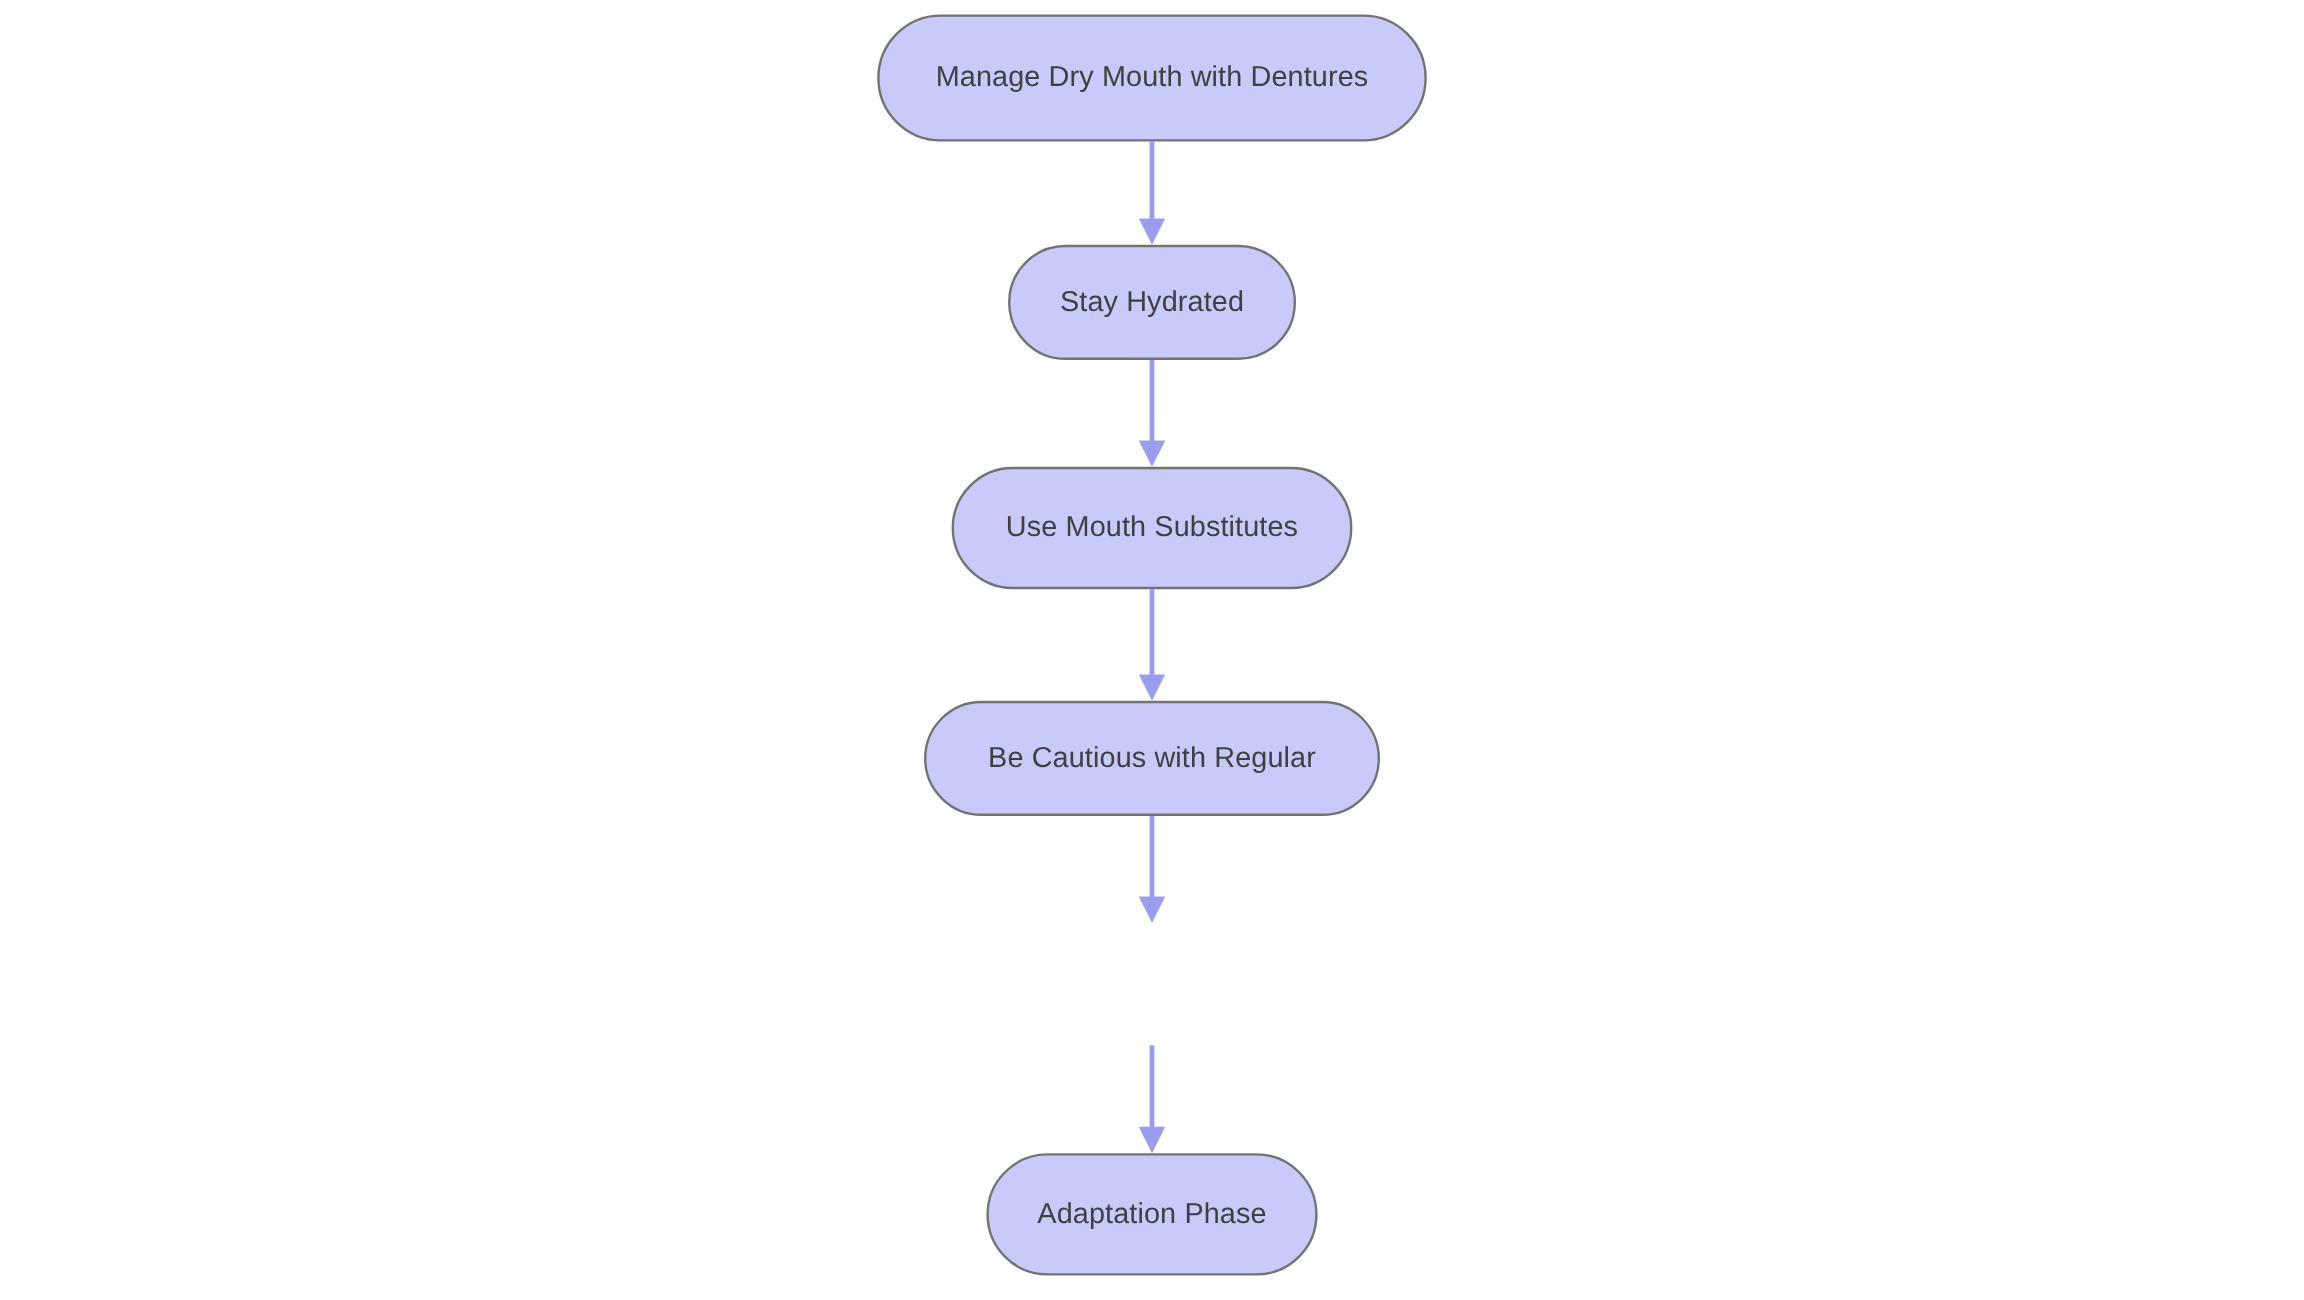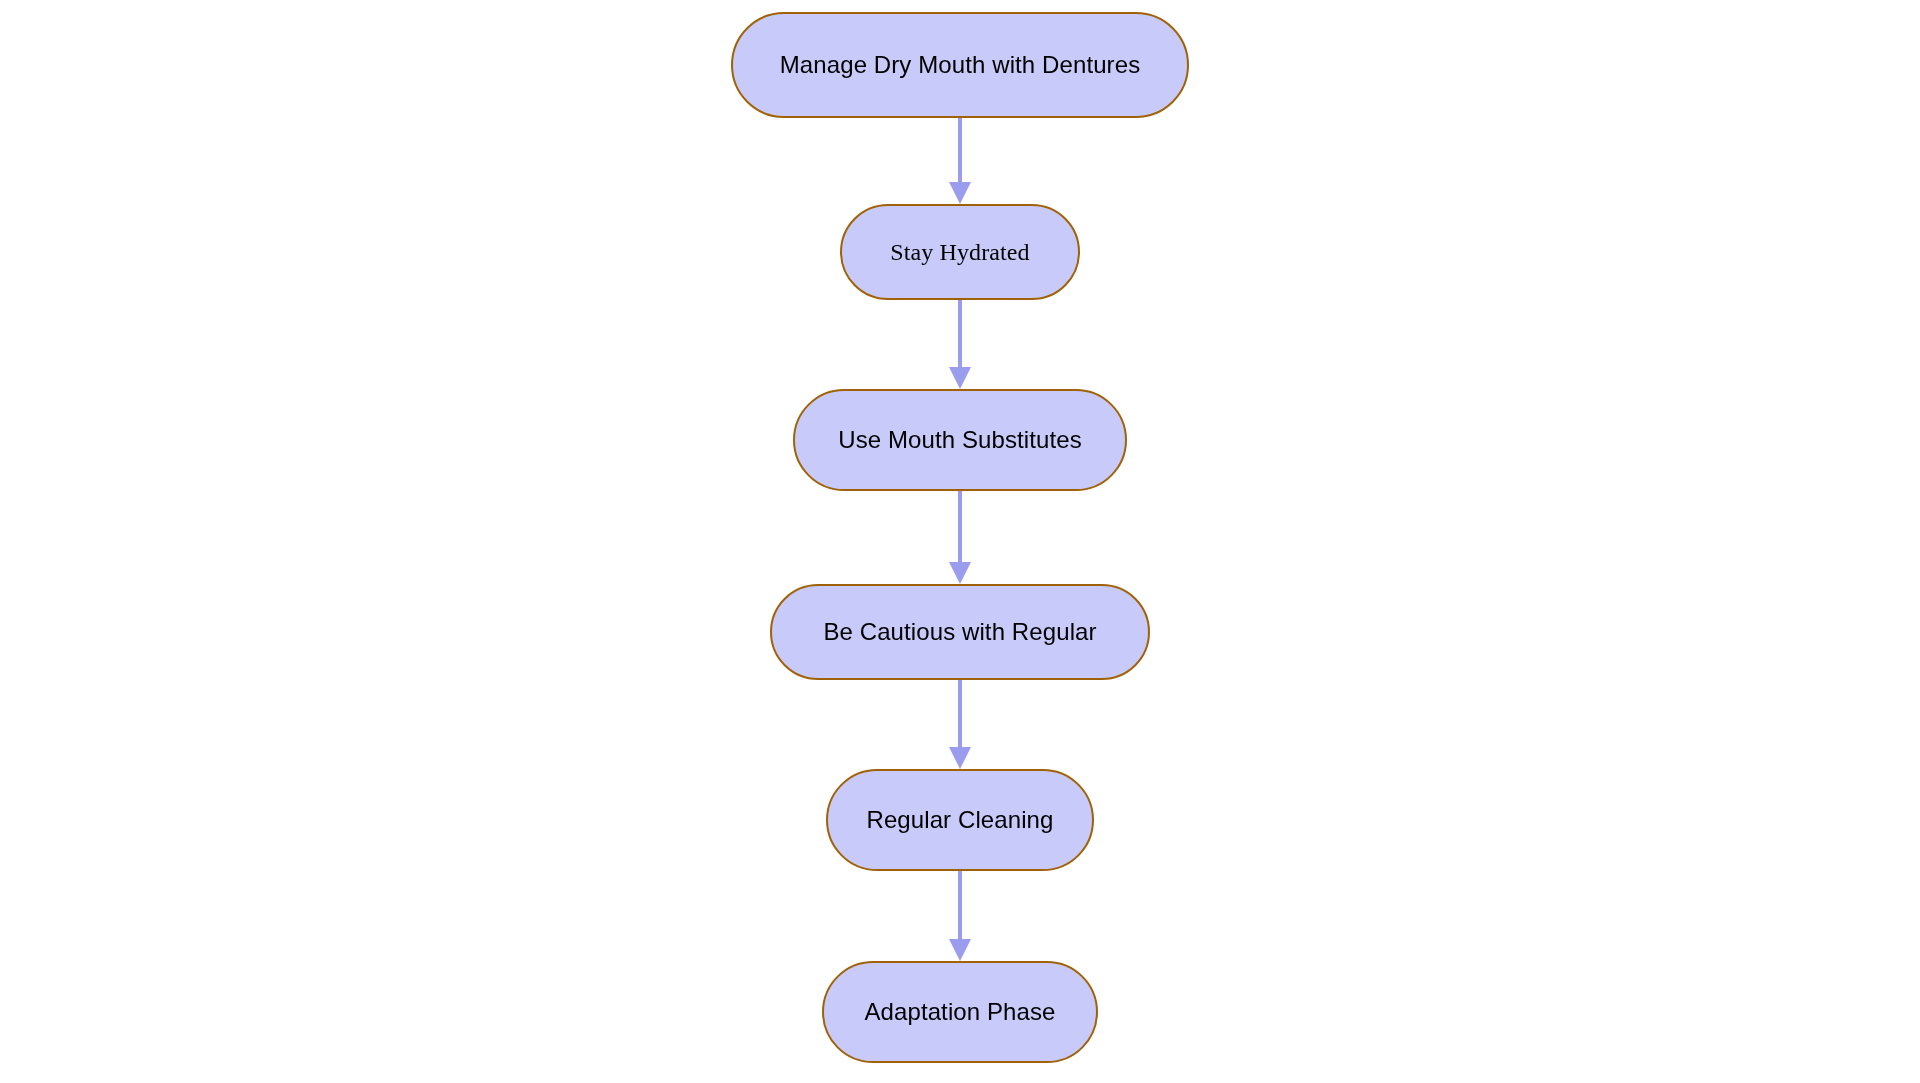--- a/index.html
+++ b/index.html
@@ -26,23 +26,23 @@
     height: 1083px;
   }
   .node {
     position: absolute;
     box-sizing: border-box;
     transform: translateX(-50%);
     display: flex;
     align-items: center;
     justify-content: center;
     background: #c8cafa;
-    border: 2px solid #a16207;
+    border: 2px solid #737373;
     border-radius: 999px;
-    color: #000000;
+    color: #404040;
     font-size: 24px;
     font-weight: 400;
     letter-spacing: 0.1px;
     line-height: 1.1;
     white-space: nowrap;
     text-align: center;
     user-select: none;
   }
   .connector {
     position: absolute;
@@ -85,29 +85,26 @@
       </div>
       <div class="connector" style="left: 960px; top: 871px; width: 26px; height: 90px;">
         <svg width="26" height="90" viewBox="0 0 26 90">
           <rect x="11" y="0" width="4" height="70" fill="#9a9dee"></rect>
           <polygon points="2,68 24,68 13,90" fill="#9a9dee"></polygon>
         </svg>
       </div>
       <div class="node" style="left: 960px; top: 12px; width: 458px; height: 106px;">
         <span>Manage Dry Mouth with Dentures</span>
       </div>
-      <div class="node" style="left: 960px; top: 204px; width: 240px; height: 96px; font-family: Liberation Serif, serif;">
+      <div class="node" style="left: 960px; top: 204px; width: 240px; height: 96px;">
         <span>Stay Hydrated</span>
       </div>
       <div class="node" style="left: 960px; top: 389px; width: 334px; height: 102px;">
         <span>Use Mouth Substitutes</span>
       </div>
       <div class="node" style="left: 960px; top: 584px; width: 380px; height: 96px;">
         <span>Be Cautious with Regular</span>
       </div>
-      <div class="node" style="left: 960px; top: 769px; width: 268px; height: 102px;">
-        <span>Regular Cleaning</span>
-      </div>
       <div class="node" style="left: 960px; top: 961px; width: 276px; height: 102px;">
         <span>Adaptation Phase</span>
       </div>
     </div>
 </div>
 
 </body></html>

